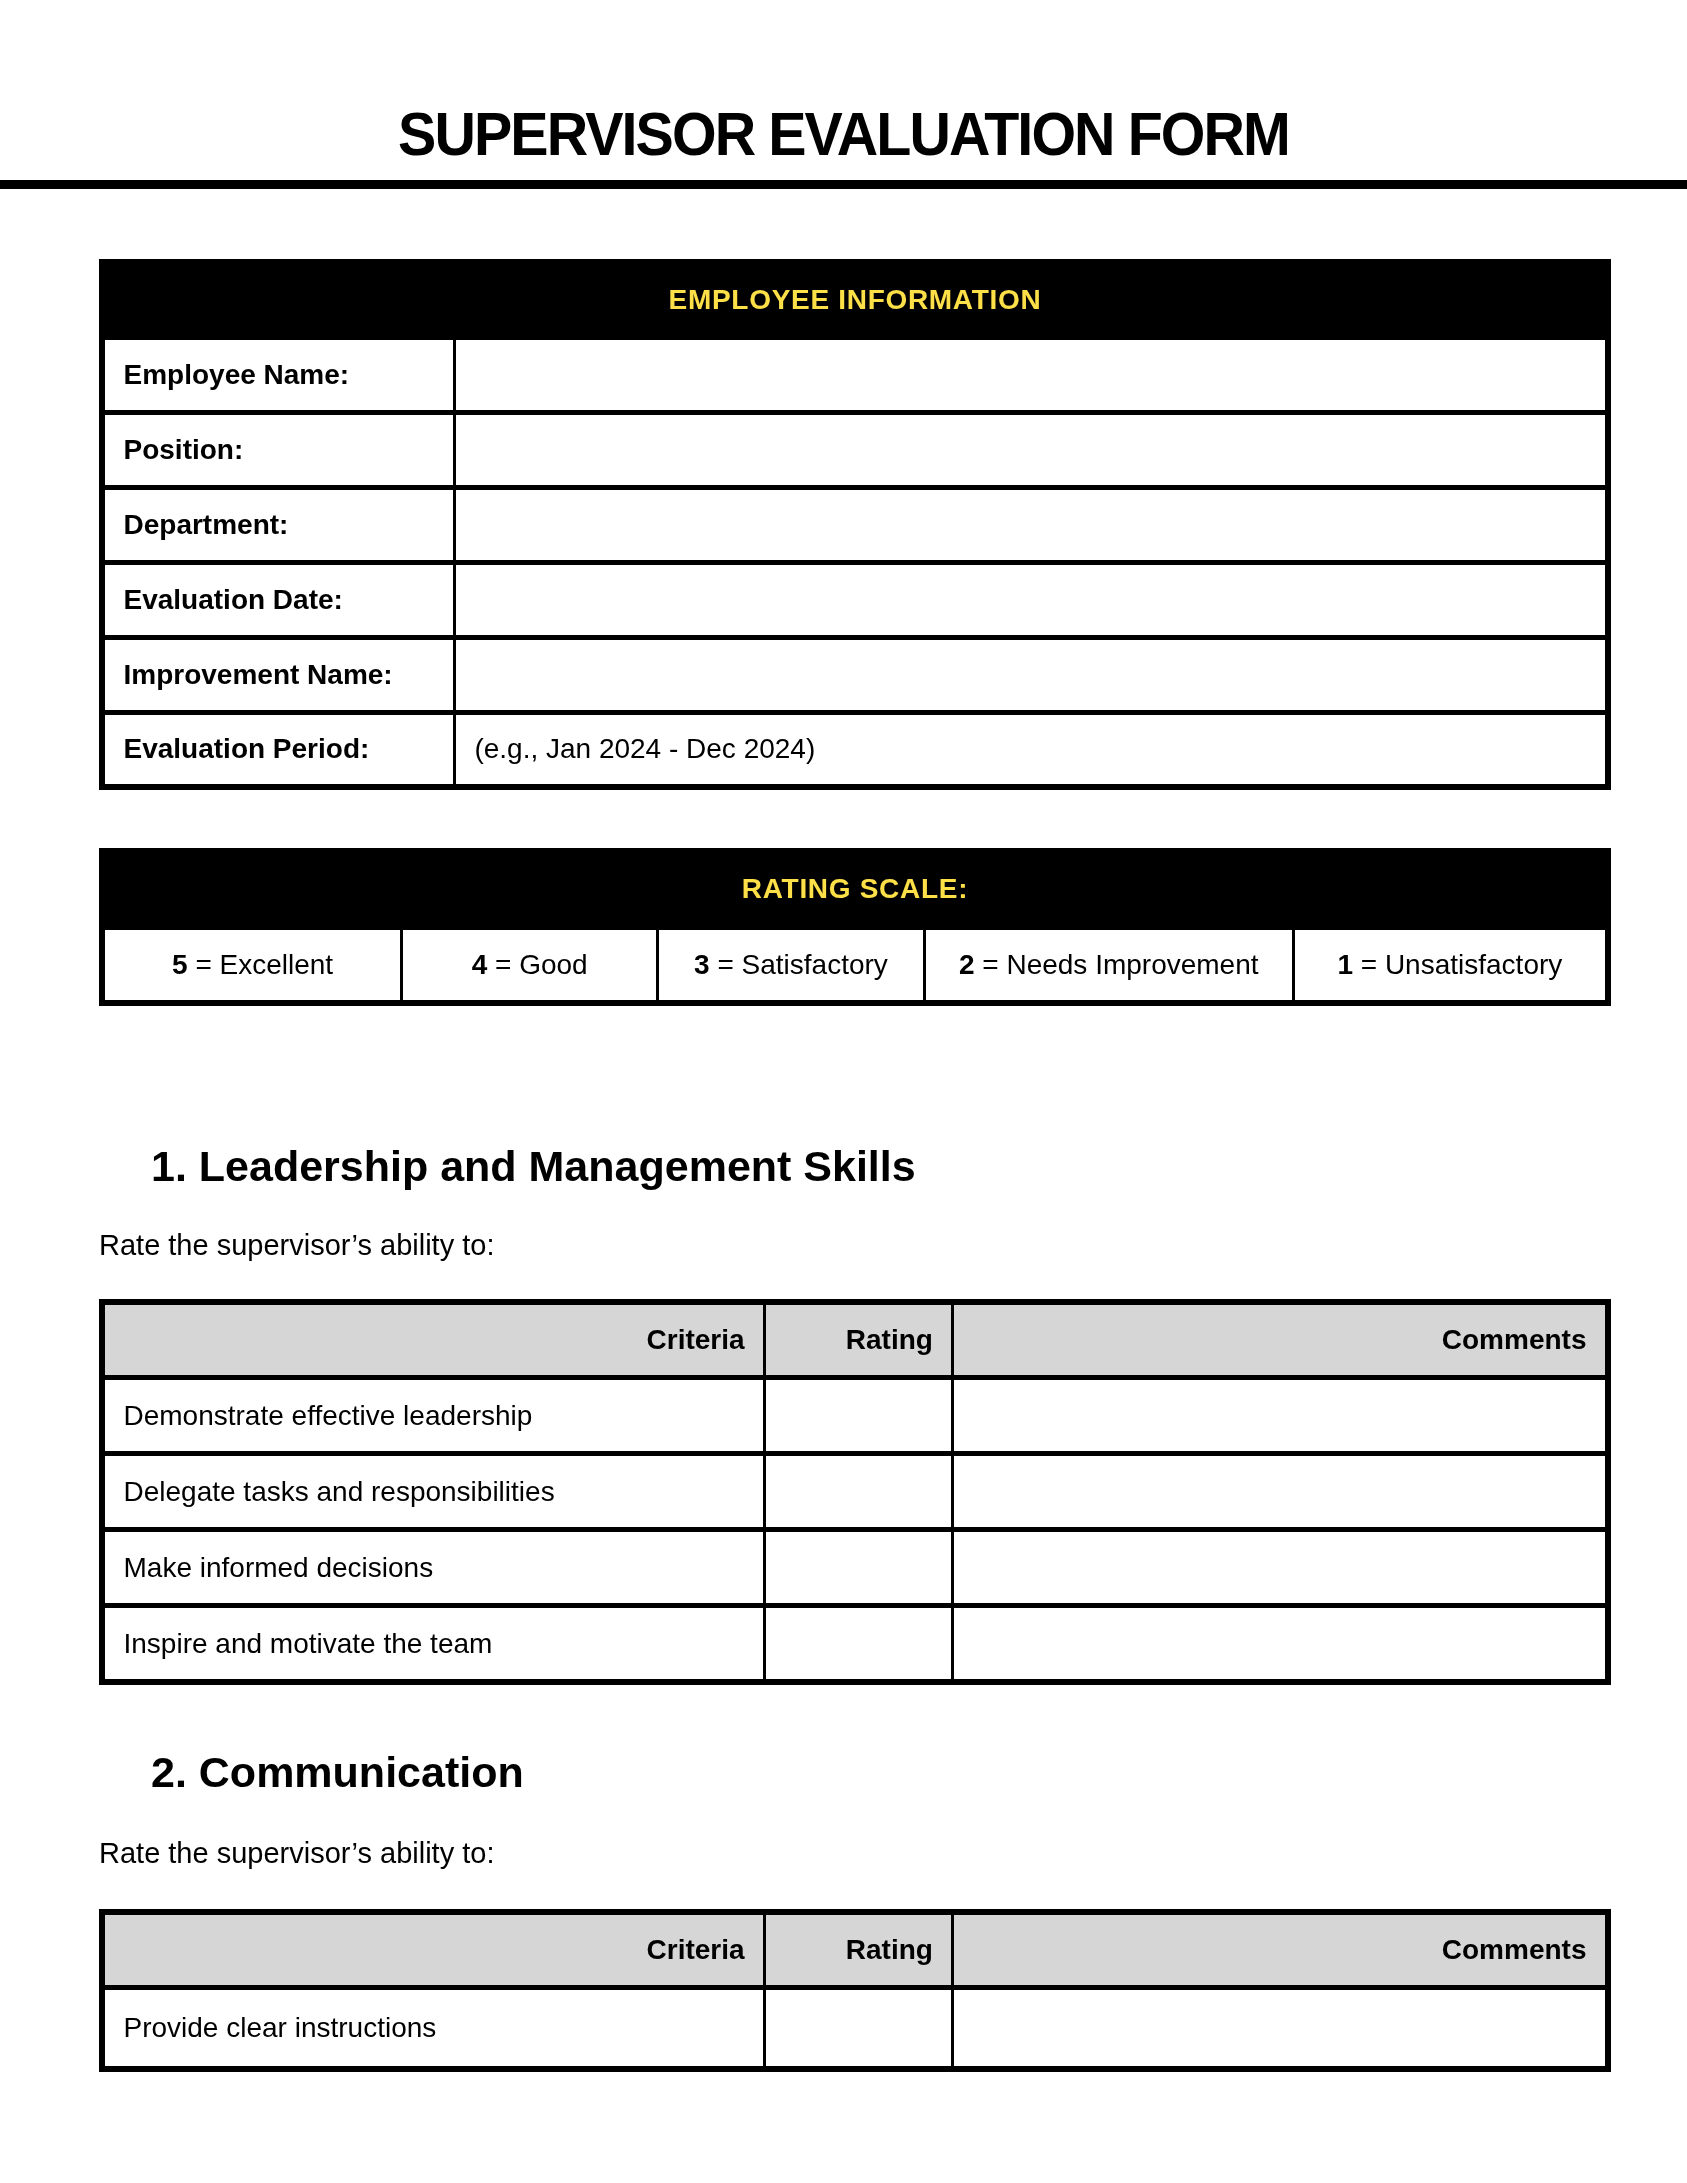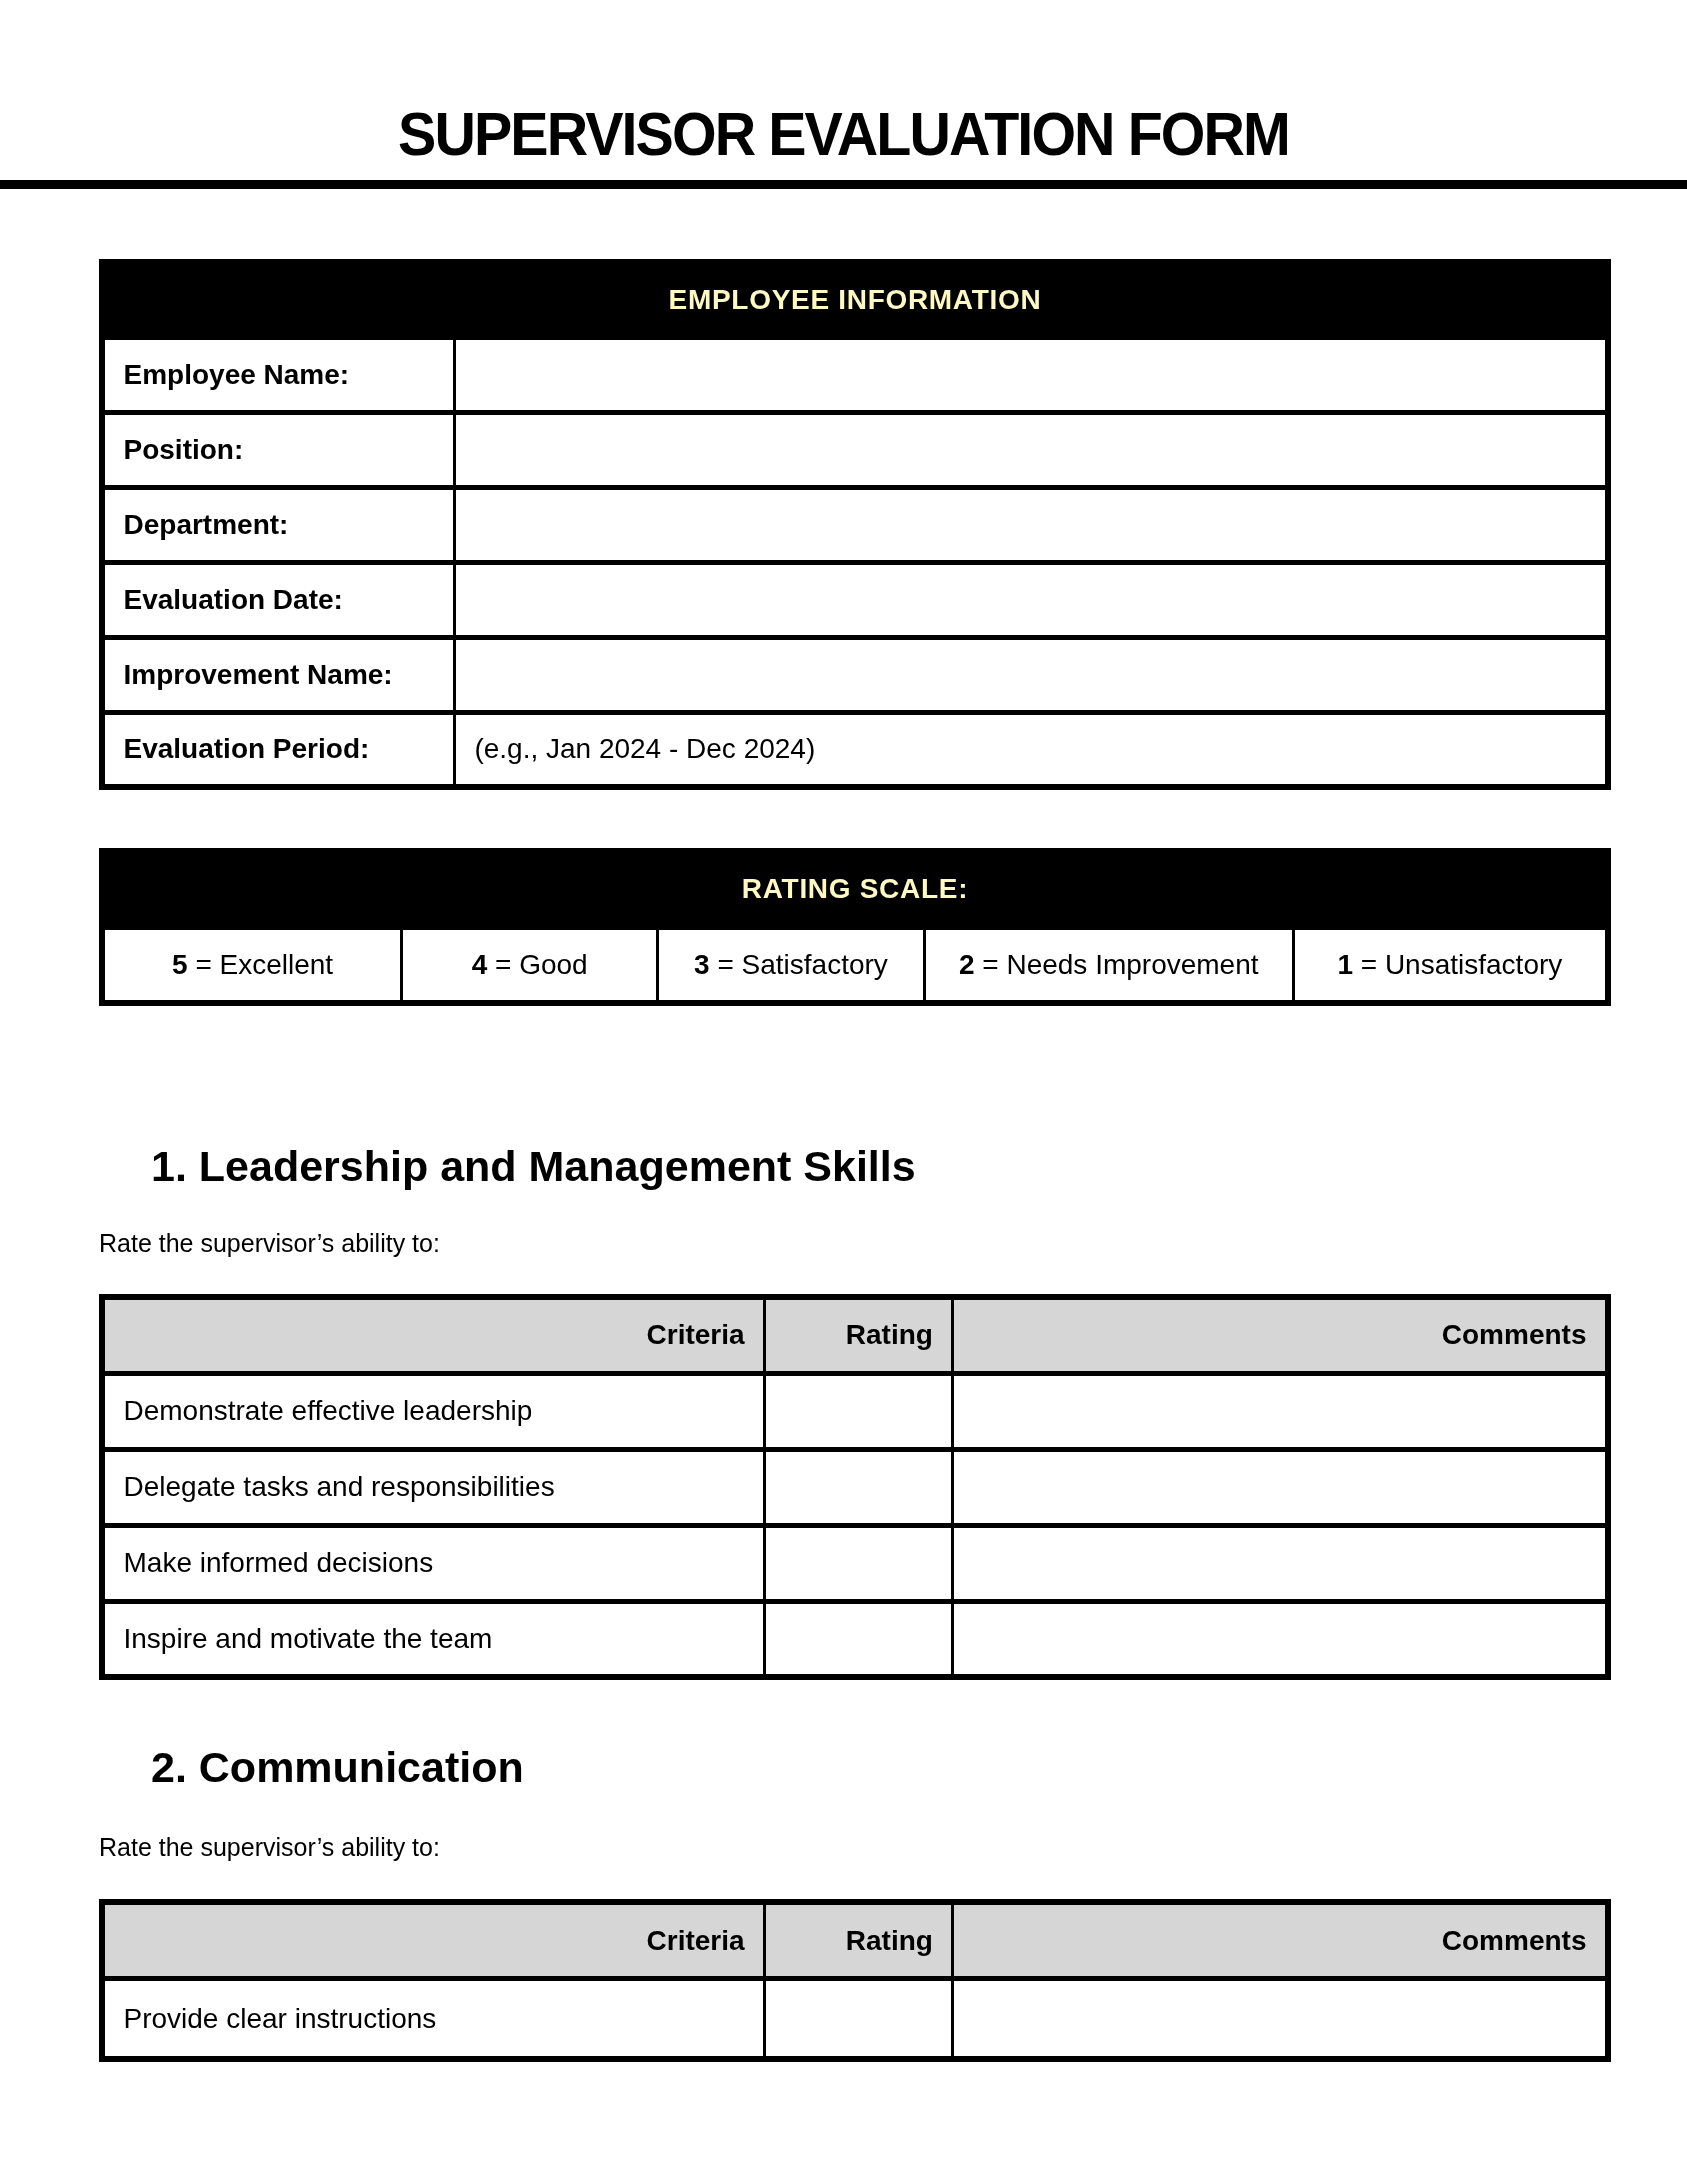--- a/index.html
+++ b/index.html
@@ -43,21 +43,21 @@
     border-bottom: 5.3px solid #000;
     padding: 0 18.5px;
     font-size: 28px;
     vertical-align: middle;
     overflow: hidden;
   }
   table.frm { border: 6px solid #000; }
 
   .black-band {
     background: #000000;
-    color: #fef9c3;
+    color: #fde047;
     font-weight: bold;
     text-align: center;
     letter-spacing: 0.7px;
     height: 74px;
     font-size: 28px;
   }
 
   
   .emp-table { margin-top: 70px; }
   .emp-table td { height: 75px; }
@@ -73,21 +73,21 @@
   .section-heading {
     margin: 0 0 0 151px;
     font-size: 43px;
     font-weight: bold;
     line-height: 1.15;
   }
   .sec1 { margin-top: 136px; }
   .sec2 { margin-top: 63px; }
   .intro-text {
     margin-left: 99px;
-    font-size: 25px;
+    font-size: 29px;
     line-height: 1.15;
   }
   .intro1 { margin-top: 38px; }
   .intro2 { margin-top: 40px; }
 
   
   .crit-table { margin-top: 36px; }
   .crit-table th {
     background: #d6d6d6;
     height: 76px;

